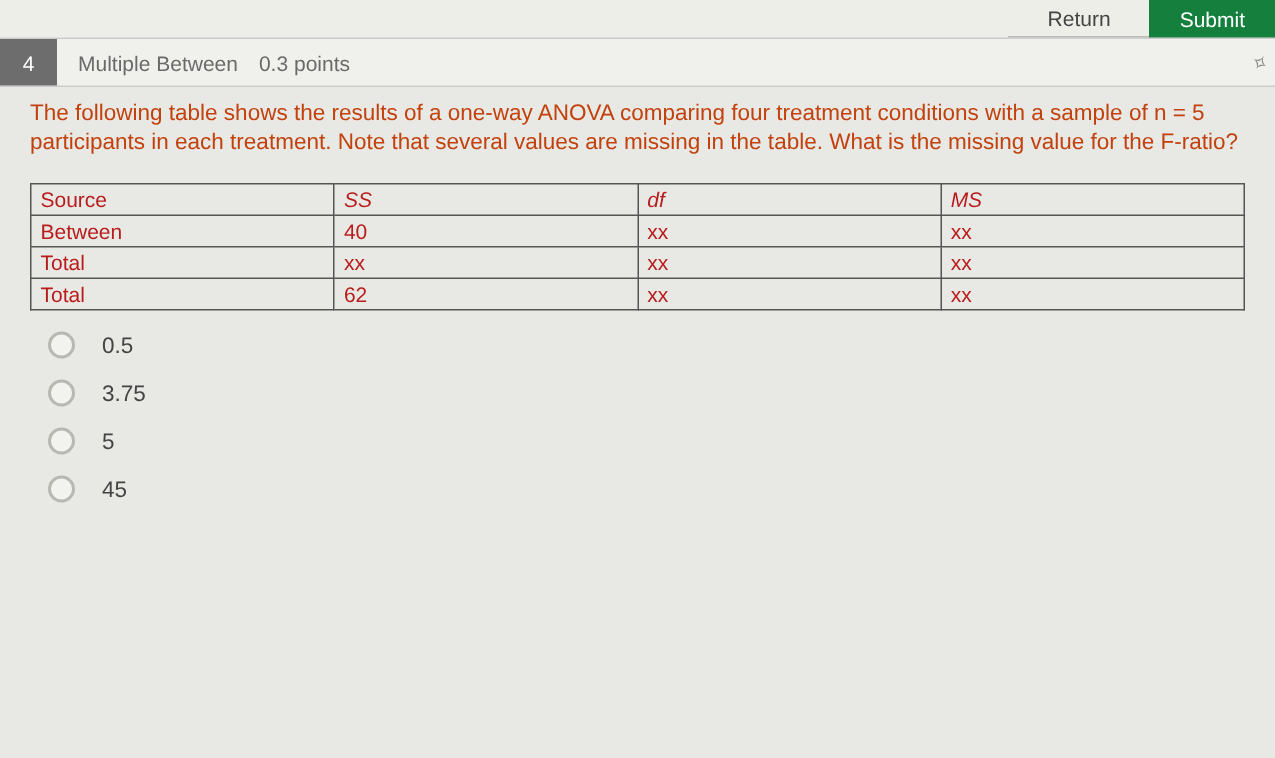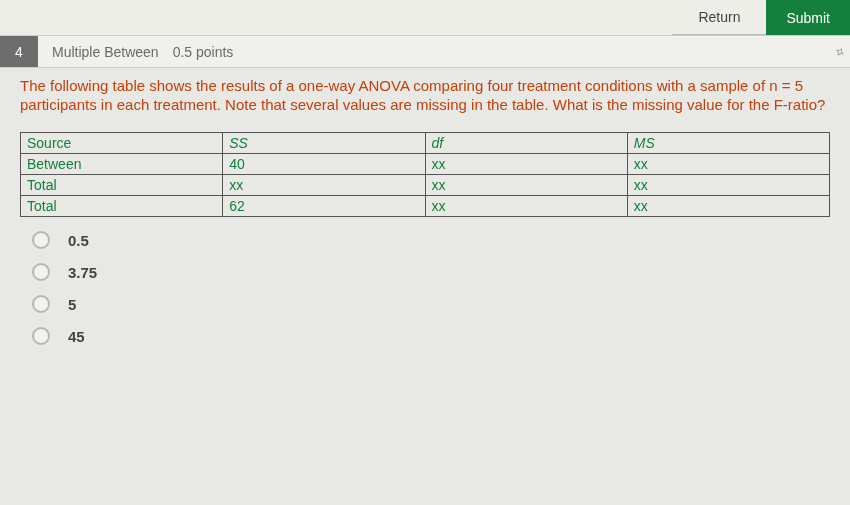--- a/index.html
+++ b/index.html
@@ -6,21 +6,21 @@
   body {
     font-family: Arial, Helvetica, sans-serif;
     background: #e8e8e4;
     width: 850px;
     height: 505px;
     overflow: hidden;
     position: relative;
     color: #333;
   }
   .topbar {
-    height: 36px;
+    height: 26px;
     display: flex;
     justify-content: flex-end;
     align-items: stretch;
     background: #eeeee8;
     border-bottom: 1px solid #ccc;
   }
   .btn-return {
     background: transparent;
     border: none;
     padding: 0 26px;
@@ -79,21 +79,21 @@
   .stem {
     font-size: 15px;
     line-height: 1.28;
     color: #c2410c;
     margin-bottom: 18px;
   }
   table.anova {
     border-collapse: collapse;
     width: 100%;
     font-size: 14px;
-    color: #15803d;
+    color: #b91c1c;
   }
   table.anova td, table.anova th {
     border: 1px solid #555;
     padding: 2px 6px;
     text-align: left;
     font-weight: normal;
     background: transparent;
   }
   .fline {
     margin-top: 14px;
@@ -102,21 +102,20 @@
   .options {
     margin-top: 14px;
     margin-left: 12px;
   }
   .opt {
     display: flex;
     align-items: center;
     margin-bottom: 14px;
     font-size: 15px;
     color: #444;
-    font-weight: bold;
   }
   .radio {
     width: 18px;
     height: 18px;
     border: 2px solid #b8b8b2;
     border-radius: 50%;
     margin-right: 18px;
     background: #f2f2ee;
     cursor: pointer;
   }
@@ -125,21 +124,21 @@
 <body>
 
 <div class="topbar">
   <button class="btn-return">Return</button>
   <button class="btn-submit">Submit</button>
 </div>
 
 <div class="qheader">
   <div class="qnum">4</div>
   <div class="qtype">Multiple Between</div>
-  <div class="qpoints">0.5 points</div>
+  <div class="qpoints">0.3 points</div>
   <div class="pin-icon">✧</div>
 </div>
 
 <div class="qbody">
   <div class="stem">The following table shows the results of a one-way ANOVA comparing four treatment conditions with a sample of n = 5 participants in each treatment. Note that several values are missing in the table. What is the missing value for the F-ratio?</div>
 
   <table class="anova">
     <tbody>
         <tr>
       <th style="width:25%">Source</th>

